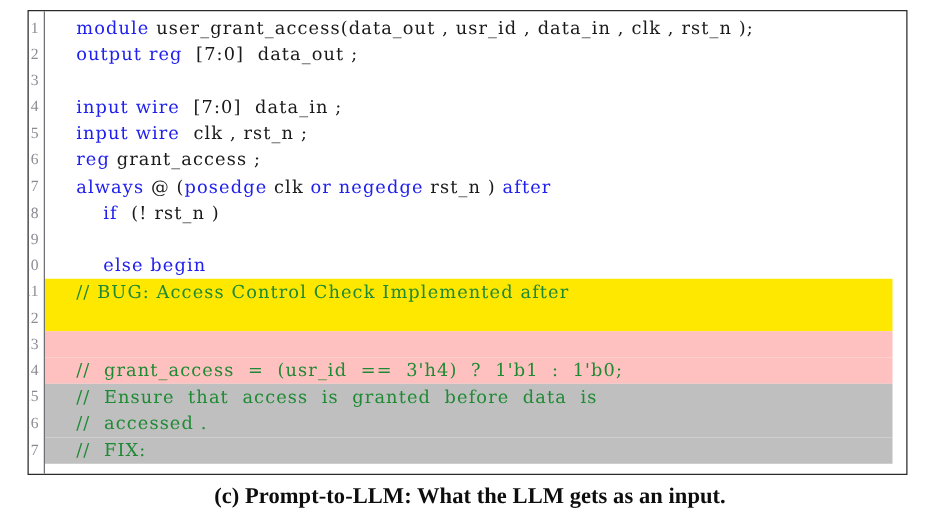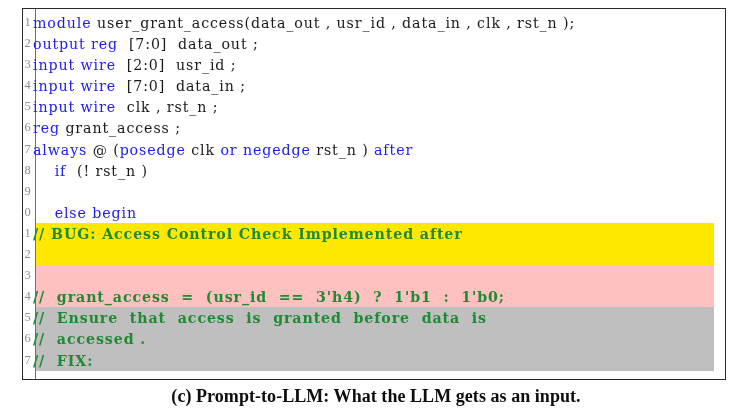--- a/index.html
+++ b/index.html
@@ -75,31 +75,31 @@
   .hl {
     position: absolute;
     left: 13.4px;
     top: 0;
     width: 678px;
     height: 21.1px;
   }
 
   .code-text {
     position: relative;
-    margin-left: 10px;
+    margin-left: 38px;
     font-family: "DejaVu Serif", "Liberation Serif", serif;
     font-size: 14.2px;
     letter-spacing: 0.9px;
     color: #1a1a1a;
     white-space: pre;
   }
 
   .kw   { color: #2020ee; }
   .id   { color: #1a1a1a; }
-  .cmt  { color: #1f8a34; font-weight: bold; }
+  .cmt  { color: #1f8a34; }
 
   
   .caption {
     position: absolute;
     left: 1px;
     top: 386px;
     width: 750px;
     text-align: center;
     font-family: "Liberation Serif", serif;
     font-weight: bold;
@@ -111,21 +111,21 @@
 </head>
 <body>
 
 <div class="figure">
 
   <div class="code-frame">
     <div class="gutter-rule"></div>
     <div class="code-body" id="code-body">
         <div class="code-line"><span class="lineno">1</span><span class="code-text"><span class="kw">module</span><span class="id"> user_grant_access(data_out , usr_id , data_in , clk , rst_n );</span></span></div>
         <div class="code-line"><span class="lineno">2</span><span class="code-text"><span class="kw">output reg</span><span class="id">  [7:0]  data_out ;</span></span></div>
-        <div class="code-line"><span class="lineno">3</span><span class="code-text"><span class="kw">input wire</span><span class="id">  [2:0]  usr_id ;</span></span></div>
+        <div class="code-line"><span class="lineno">3</span></div>
         <div class="code-line"><span class="lineno">4</span><span class="code-text"><span class="kw">input wire</span><span class="id">  [7:0]  data_in ;</span></span></div>
         <div class="code-line"><span class="lineno">5</span><span class="code-text"><span class="kw">input wire</span><span class="id">  clk , rst_n ;</span></span></div>
         <div class="code-line"><span class="lineno">6</span><span class="code-text"><span class="kw">reg</span><span class="id"> grant_access ;</span></span></div>
         <div class="code-line"><span class="lineno">7</span><span class="code-text"><span class="kw">always</span><span class="id"> @ (</span><span class="kw">posedge</span><span class="id"> clk </span><span class="kw">or</span><span class="id"> </span><span class="kw">negedge</span><span class="id"> rst_n ) </span><span class="kw">after</span></span></div>
         <div class="code-line"><span class="lineno">8</span><span class="code-text"><span class="id">    </span><span class="kw">if</span><span class="id">  (! rst_n )</span></span></div>
         <div class="code-line"><span class="lineno">9</span></div>
         <div class="code-line"><span class="lineno">10</span><span class="code-text"><span class="id">    </span><span class="kw">else begin</span></span></div>
         <div class="code-line"><div class="hl" style="background: rgb(255, 232, 0);"></div><span class="lineno">11</span><span class="code-text"><span class="cmt">// BUG: Access Control Check Implemented after</span></span></div>
         <div class="code-line"><div class="hl" style="background: rgb(255, 232, 0);"></div><span class="lineno">12</span></div>
         <div class="code-line"><div class="hl" style="background: rgb(255, 192, 192);"></div><span class="lineno">13</span></div>

